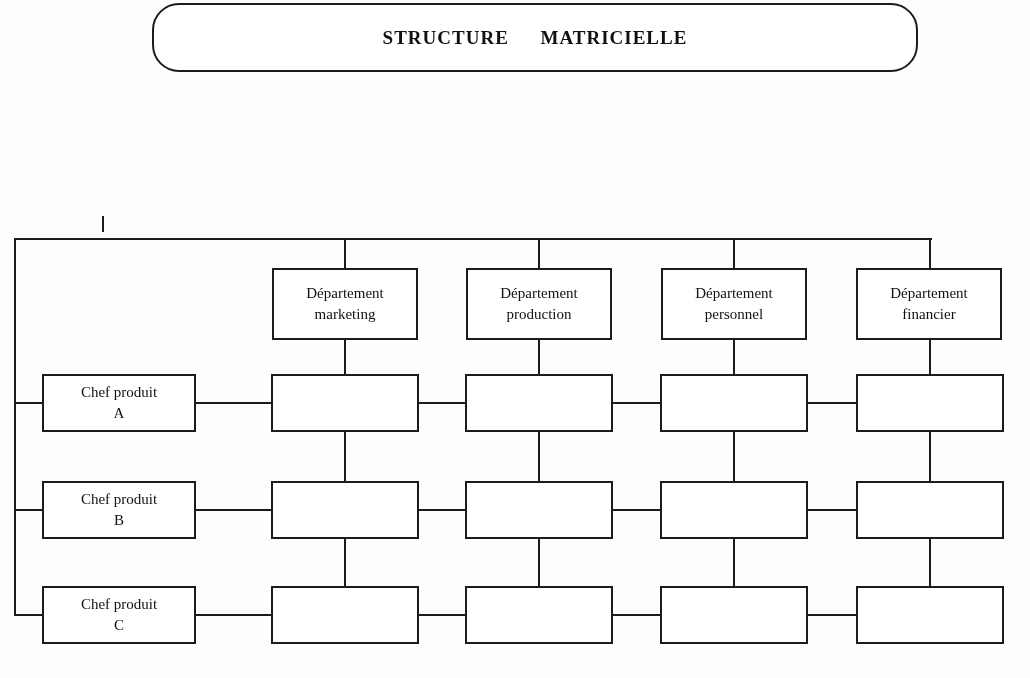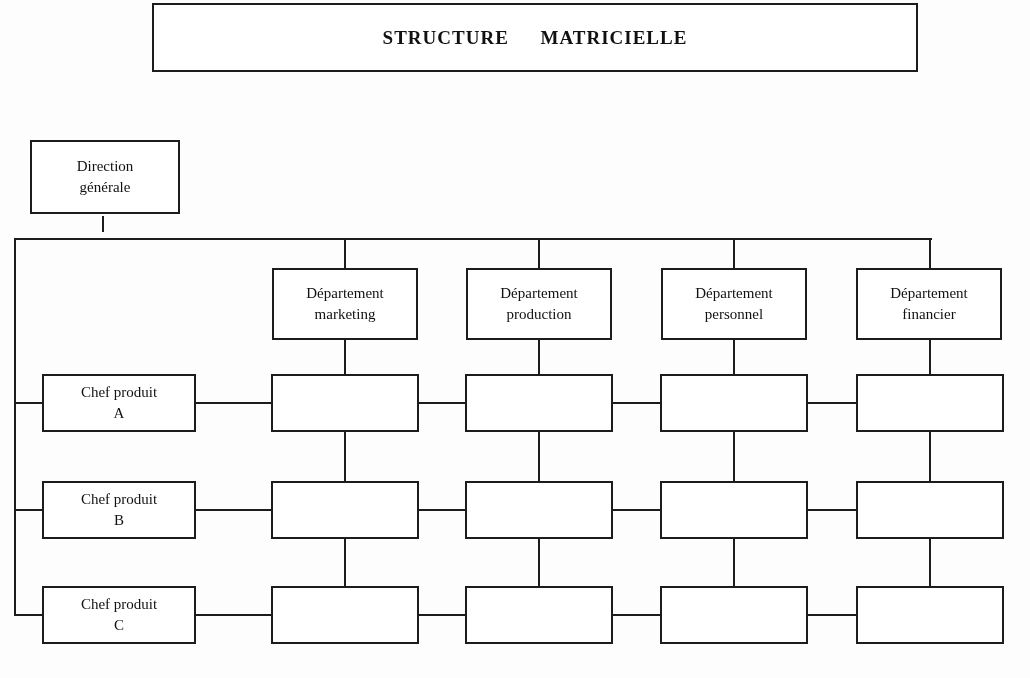--- a/index.html
+++ b/index.html
@@ -84,26 +84,24 @@
   <div class="ln" style="left:419px; top:509px; width:46px; height:2px;"></div>
   <div class="ln" style="left:613px; top:509px; width:47px; height:2px;"></div>
   <div class="ln" style="left:808px; top:509px; width:48px; height:2px;"></div>
 
   <div class="ln" style="left:14px; top:614px; width:28px; height:2px;"></div>
   <div class="ln" style="left:196px; top:614px; width:75px; height:2px;"></div>
   <div class="ln" style="left:419px; top:614px; width:46px; height:2px;"></div>
   <div class="ln" style="left:613px; top:614px; width:47px; height:2px;"></div>
   <div class="ln" style="left:808px; top:614px; width:48px; height:2px;"></div>
 
-  <div class="box title-box" style="left:152px; top:3px; width:766px; height:69px;">
+  <div class="box title-box" style="left:152px; top:3px; width:766px; height:69px;border-radius:27px;">
     <span>STRUCTURE MATRICIELLE</span>
   </div>
 
-  <div class="box" style="left:30px; top:140px; width:150px; height:74px;">Direction
-générale</div>
 
   <div class="box" style="left:272px; top:268px; width:146px; height:72px;">Département
 marketing</div>
   <div class="box" style="left:466px; top:268px; width:146px; height:72px;">Département
 production</div>
   <div class="box" style="left:661px; top:268px; width:146px; height:72px;">Département
 personnel</div>
   <div class="box" style="left:856px; top:268px; width:146px; height:72px;">Département
 financier</div>
 

